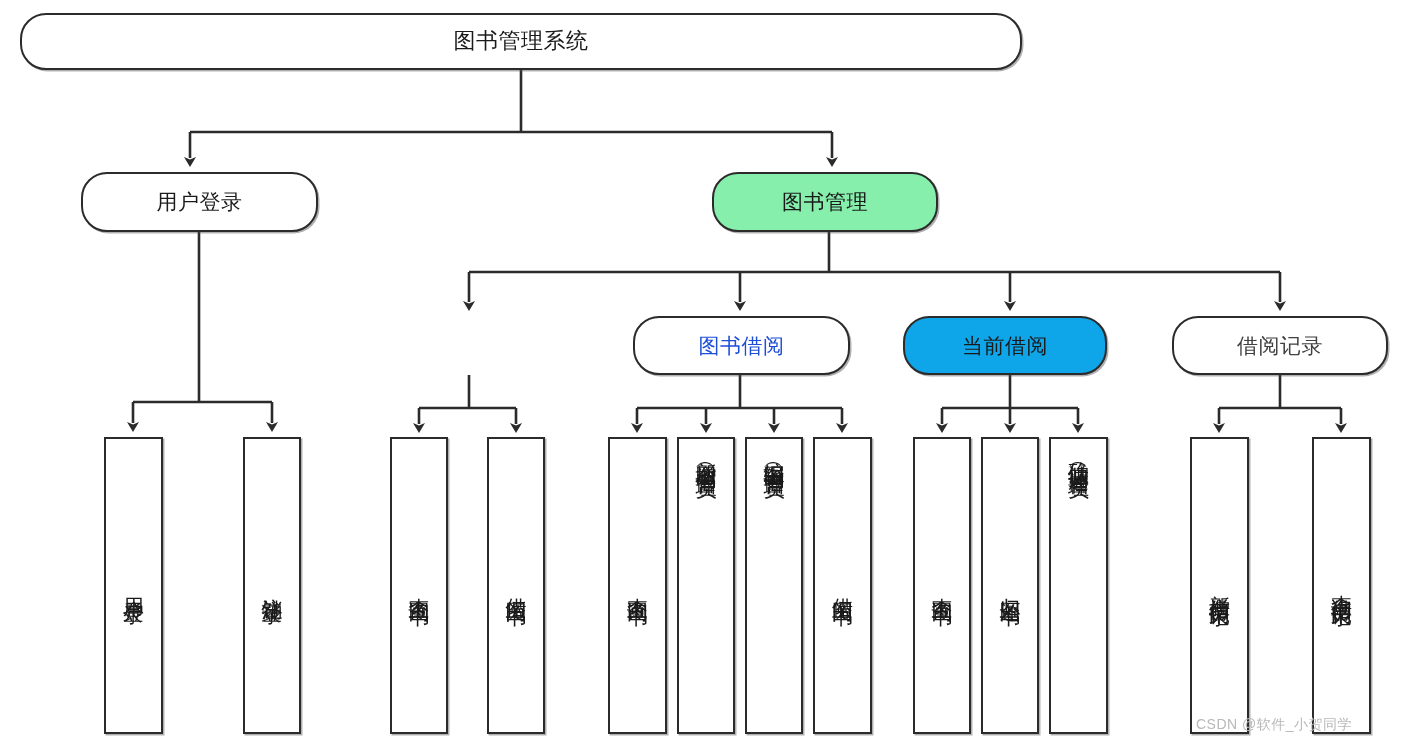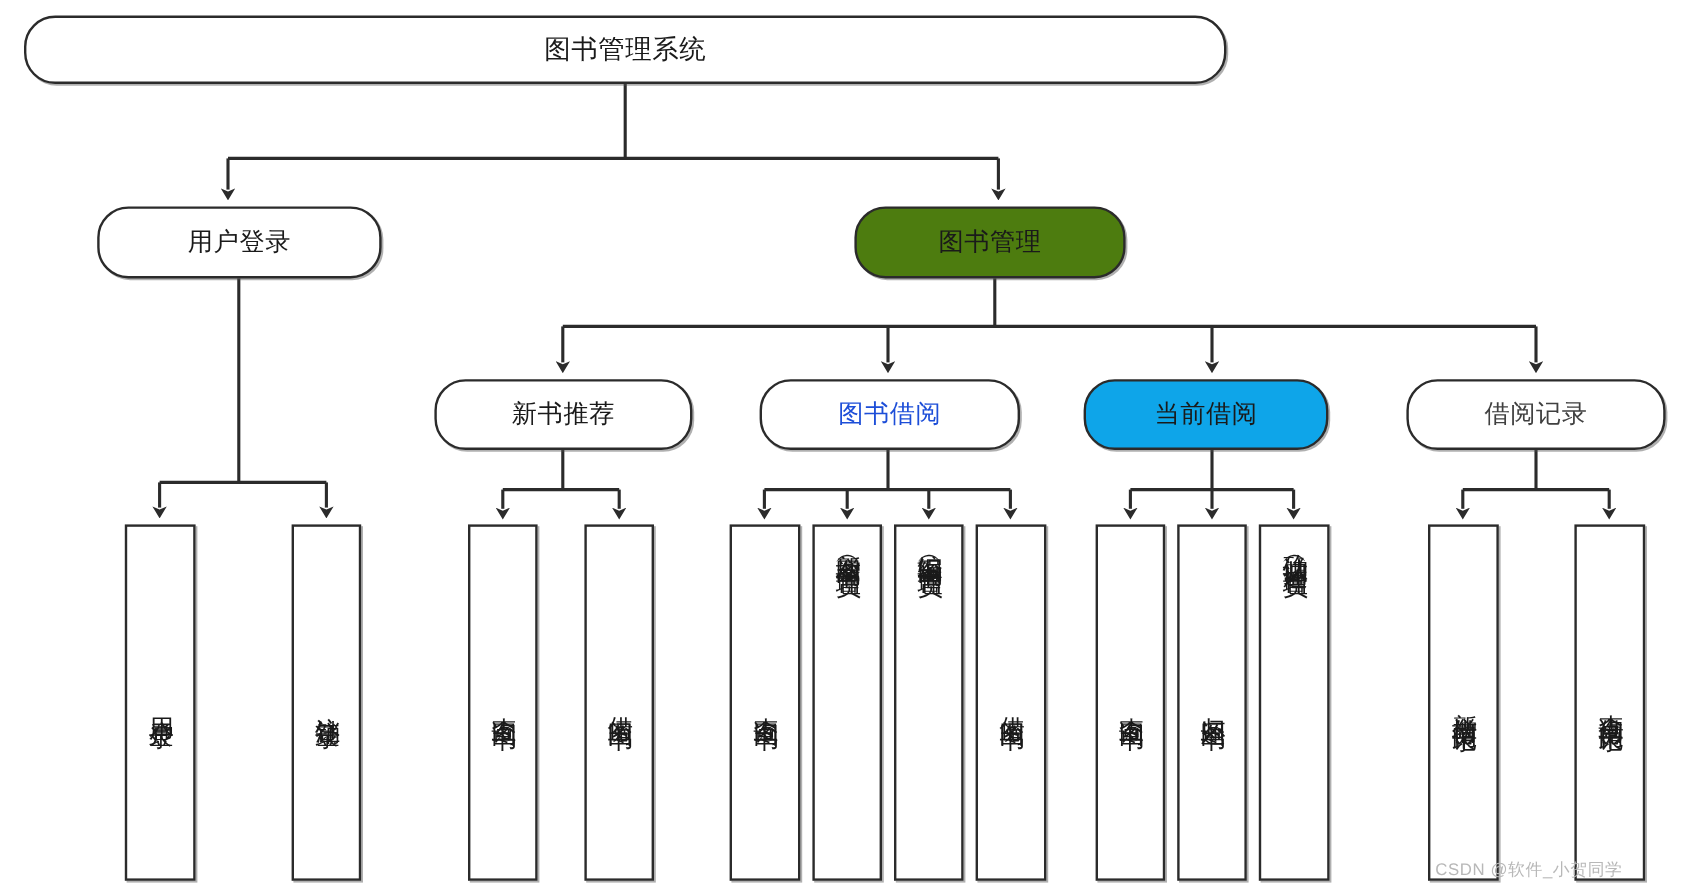--- a/index.html
+++ b/index.html
@@ -128,27 +128,24 @@
     </g>
   </svg>
 
   <div class="node node-h node-root" style="left: 20px; top: 13px; width: 1002px; height: 57px; border-color: rgb(43, 43, 43); background: rgb(255, 255, 255);">
     <span class="label" style="color: rgb(26, 26, 26);">图书管理系统</span>
   </div>
 
   <div class="node node-h" style="left: 81px; top: 172px; width: 237px; height: 60px; border-color: rgb(43, 43, 43); background: rgb(255, 255, 255);">
     <span class="label" style="color: rgb(26, 26, 26);">用户登录</span>
   </div>
-  <div class="node node-h" style="left: 712px; top: 172px; width: 226px; height: 60px; border-color: rgb(43, 43, 43); background: #4d7c0f;">
+  <div class="node node-h" style="left: 712px; top: 172px; width: 226px; height: 60px; border-color: rgb(43, 43, 43); background: #86efac;">
     <span class="label" style="color: rgb(26, 26, 26);">图书管理</span>
   </div>
 
-  <div class="node node-h" style="left: 362px; top: 316px; width: 215px; height: 59px; border-color: rgb(43, 43, 43); background: rgb(255, 255, 255);">
-    <span class="label" style="color: rgb(26, 26, 26);">新书推荐</span>
-  </div>
   <div class="node node-h" style="left: 633px; top: 316px; width: 217px; height: 59px; border-color: rgb(43, 43, 43); background: rgb(255, 255, 255);">
     <span class="label" style="color: #1d4ed8;">图书借阅</span>
   </div>
   <div class="node node-h" style="left: 903px; top: 316px; width: 204px; height: 59px; border-color: rgb(43, 43, 43); background: #0ea5e9;">
     <span class="label" style="color: rgb(26, 26, 26);">当前借阅</span>
   </div>
   <div class="node node-h" style="left: 1172px; top: 316px; width: 216px; height: 59px; border-color: rgb(43, 43, 43); background: rgb(255, 255, 255);">
     <span class="label" style="color: #404040;">借阅记录</span>
   </div>
 

